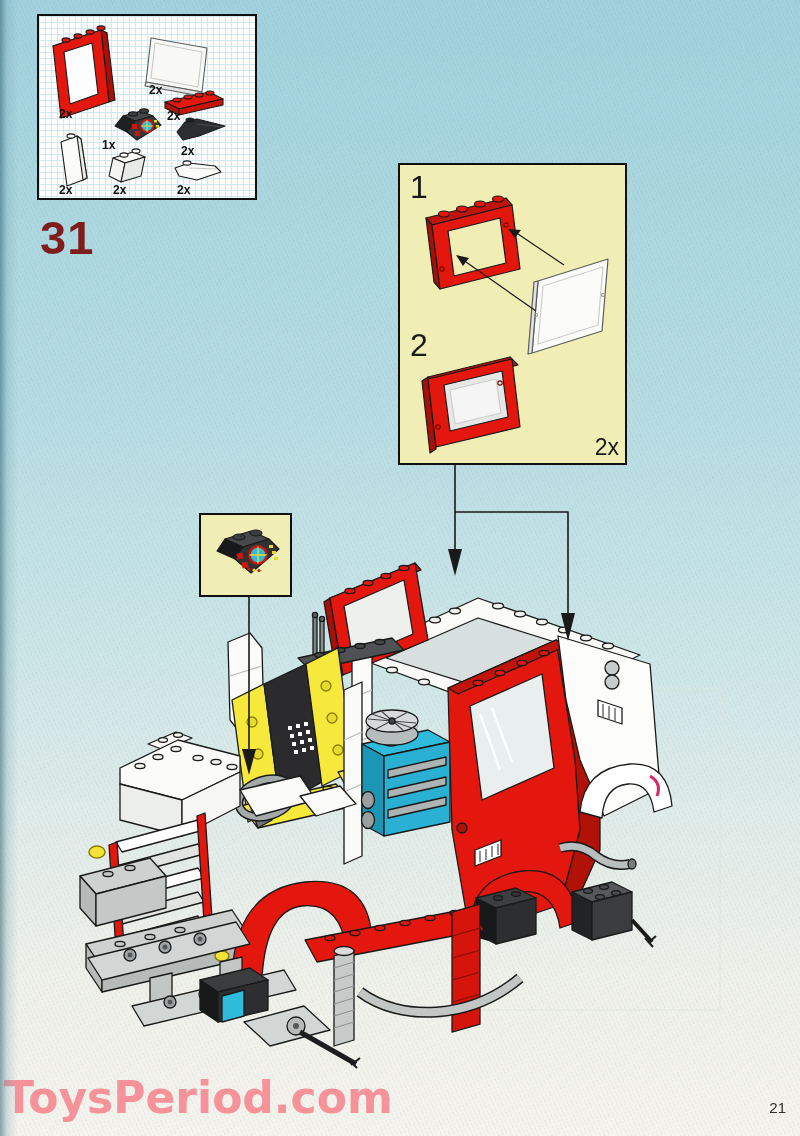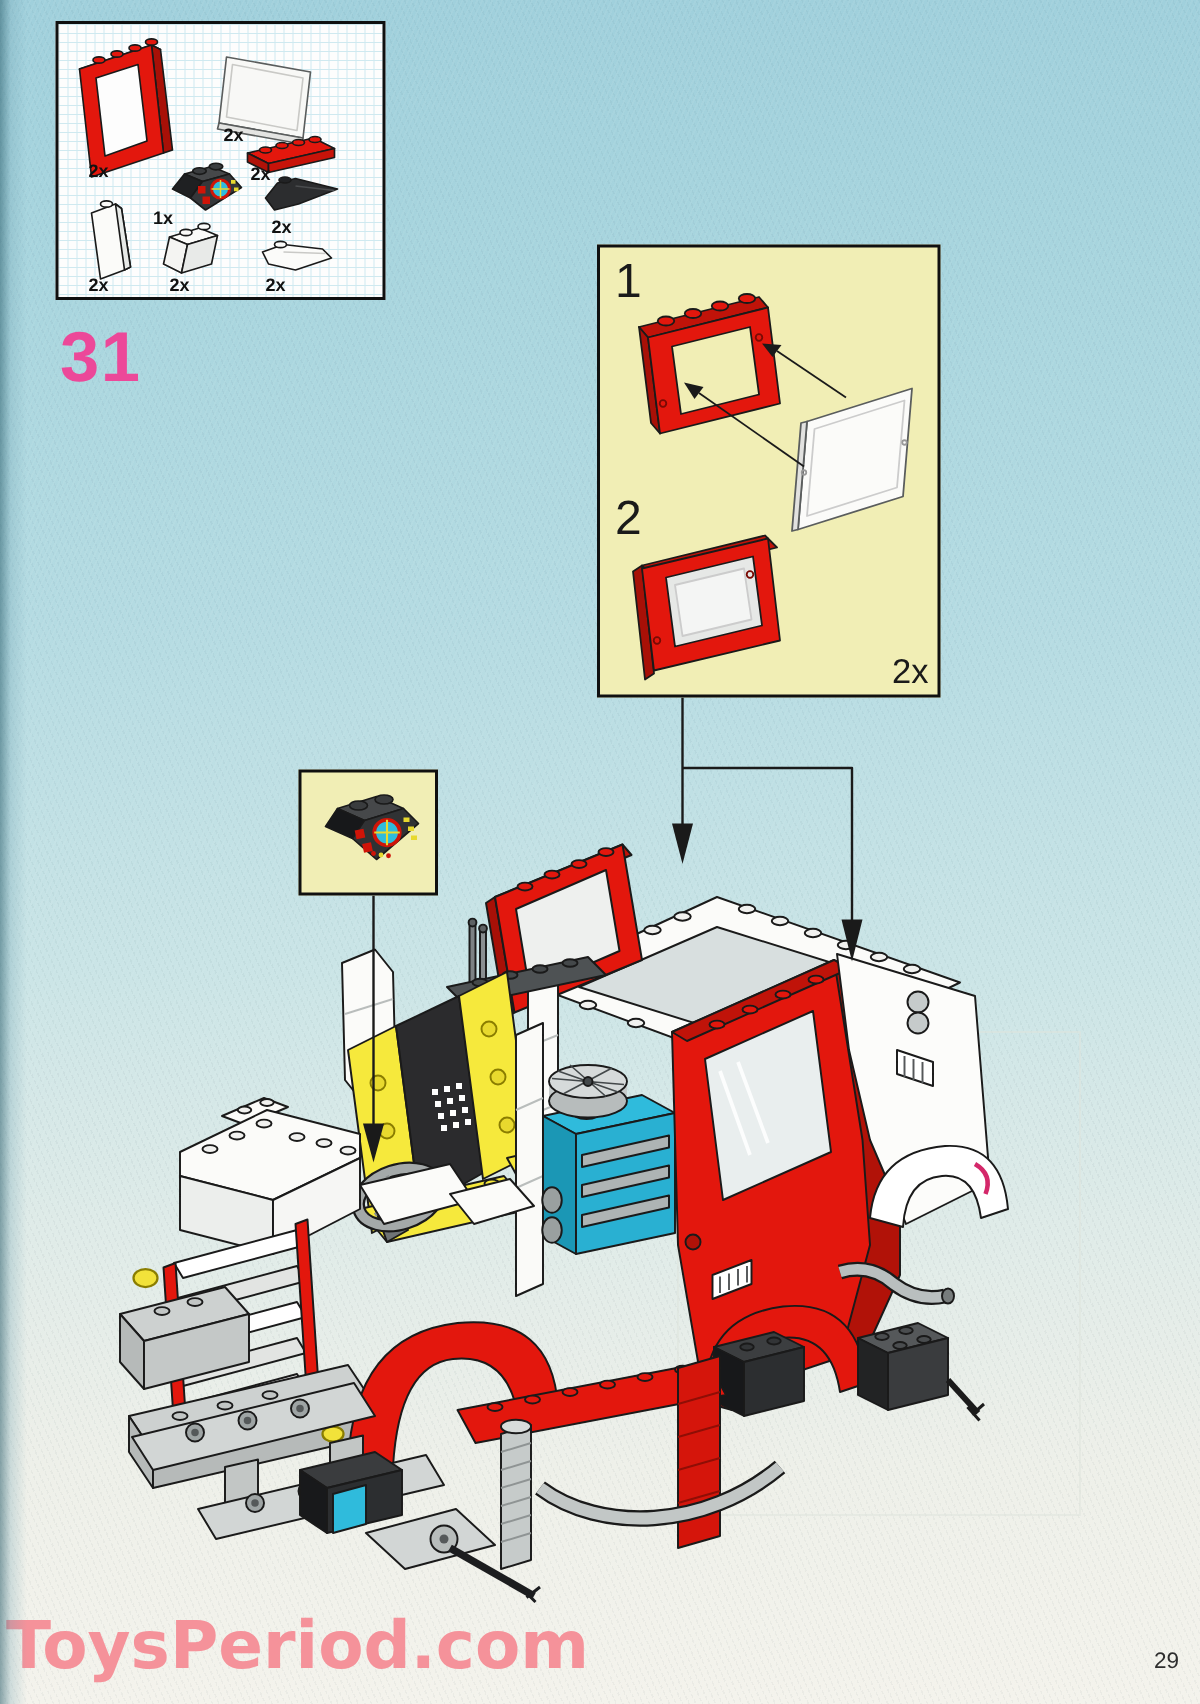--- a/index.html
+++ b/index.html
@@ -15,21 +15,21 @@
     background:linear-gradient(90deg,rgba(45,96,110,.55),rgba(110,160,175,.28) 7px,rgba(255,255,255,0) 18px);}
   .abs{position:absolute;}
   
   .parts-box{left:37px;top:14px;width:220px;height:186px;border:2px solid #101010;
     background-color:#fdfdfd;
     background-image:linear-gradient(#cfe9f0 1px,transparent 1px),
                      linear-gradient(90deg,#cfe9f0 1px,transparent 1px);
     background-size:6px 6px;box-sizing:border-box;}
   .count{position:absolute;font-size:12px;font-weight:700;color:#111;line-height:1;}
   
-  .step-number{left:40px;top:210px;font-size:47px;font-weight:700;color:#ec4899;letter-spacing:1px;}
+  .step-number{left:40px;top:210px;font-size:47px;font-weight:700;color:#7f1d1d;letter-spacing:1px;}
   
   .callout{background:#f1eeb5;border:2px solid #101010;box-sizing:border-box;}
   .win-callout{left:398px;top:163px;width:229px;height:302px;}
   .panel-callout{left:199px;top:513px;width:93px;height:84px;}
   .sub-step{position:absolute;font-size:32px;font-weight:400;color:#1a1a1a;line-height:1;}
   .qty{position:absolute;right:6px;bottom:4px;font-size:23px;font-weight:400;color:#1a1a1a;line-height:1;}
   
   .watermark{left:4px;top:1072px;font-family:"DejaVu Sans","Liberation Sans",sans-serif;
     font-size:44px;font-weight:700;color:#f5929a;letter-spacing:0;}
   .page-number{right:14px;top:1099px;font-size:15px;color:#2e2e2e;}
@@ -480,15 +480,15 @@
       <rect x="71" y="36" width="4" height="3" fill="#e8d92e" stroke="none"></rect>
       <rect x="73" y="42" width="4" height="3" fill="#e8d92e" stroke="none"></rect>
       <circle cx="48" cy="54" r="1.6" fill="#cf1408" stroke="none"></circle>
       <circle cx="53" cy="55" r="1.6" fill="#e8d92e" stroke="none"></circle>
       <circle cx="58" cy="55.5" r="1.6" fill="#cf1408" stroke="none"></circle>
     </g>
   </svg>
 </div>
 
 <div class="abs watermark">ToysPeriod.com</div>
-<div class="abs page-number">29</div>
+<div class="abs page-number">21</div>
 
 <div class="spine"></div>
 
 </body></html>

